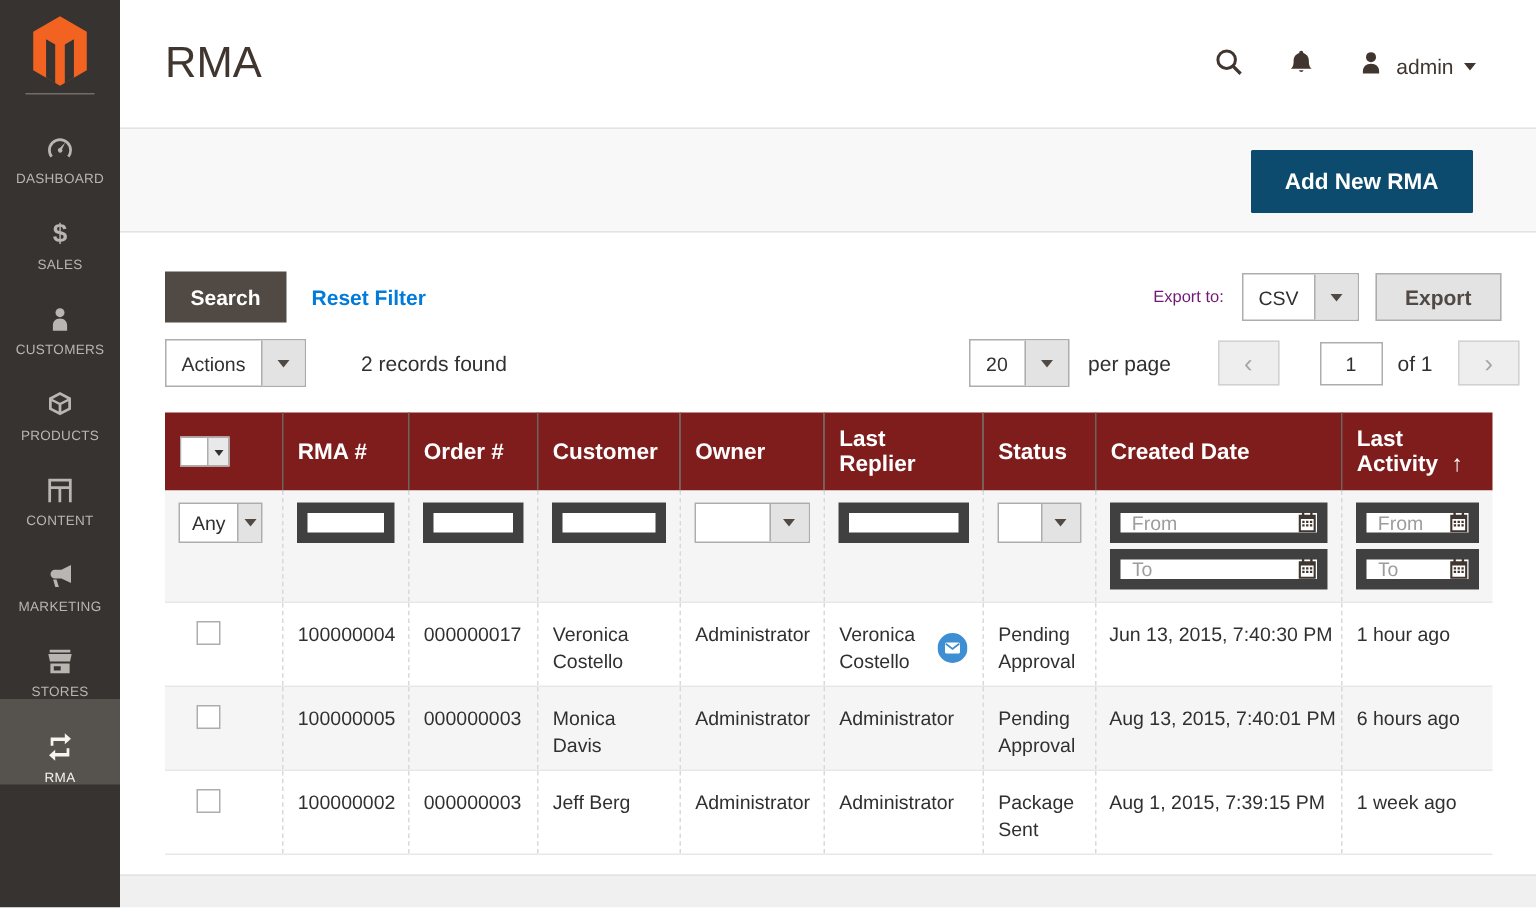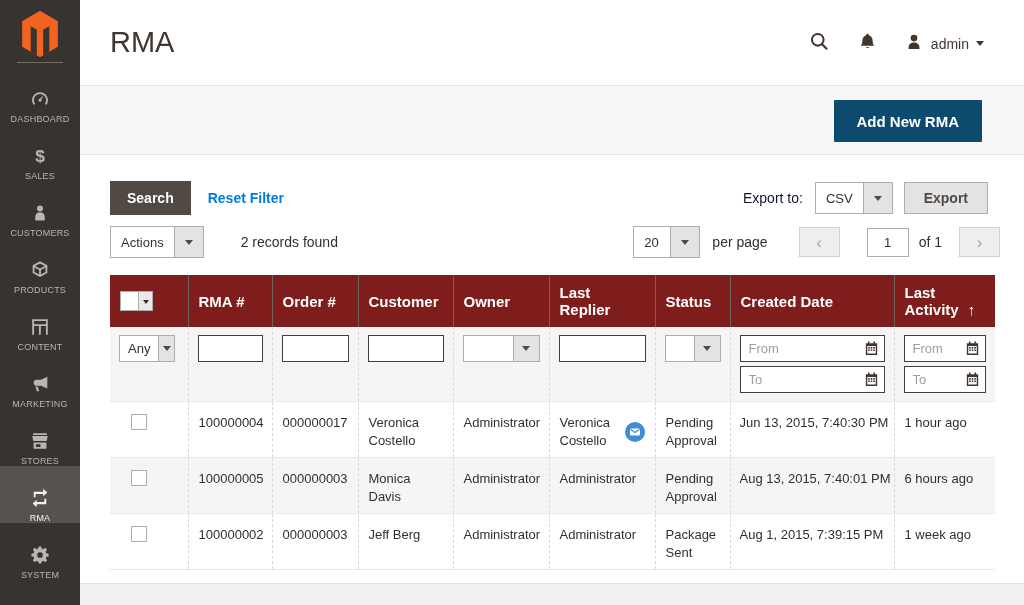--- a/index.html
+++ b/index.html
@@ -20,27 +20,27 @@
   .page-header { height:85px; position:relative; background:#fff; }
   .page-title { position:absolute; left:30px; top:26px; font-size:29px; font-weight:400; color:#41362f; }
   .hdr-icons { position:absolute; right:40px; top:30px; display:flex; align-items:center; gap:26px; color:#41362f; }
   .user-chip { display:flex; align-items:center; gap:7px; cursor:pointer; }
   .user-chip .uname { font-size:14px; color:#41362f; }
   .caret-dn { width:0; height:0; border:4px solid transparent; border-top:5px solid #41362f; margin-top:4px; }
 
   .action-band { height:70px; background:#f8f8f8; border-top:1px solid #e3e3e3; border-bottom:1px solid #e3e3e3; position:relative; }
   .add-btn { position:absolute; right:42px; top:14px; height:42px; padding:0 23px; background:#0c4a6e; color:#fff; font-family:inherit; font-size:15px; font-weight:bold; border:none; border-radius:1px; cursor:pointer; }
 
-  .content { padding:26px 24px 0 30px; }
+  .content { padding:26px 11px 0 30px; }
 
   .search-row { display:flex; align-items:center; }
   .btn-search { background:#514943; color:#fff; border:none; font-family:inherit; font-size:14px; font-weight:bold; padding:9px 17px; cursor:pointer; }
   .lnk-reset { margin-left:17px; color:#007bdb; font-size:14px; font-weight:bold; text-decoration:none; cursor:pointer; }
   .export-group { margin-left:auto; display:flex; align-items:center; margin-right:12px; }
-  .export-label { font-size:14px; color:#0f172a; margin-right:12px; }
+  .export-label { font-size:11px; color:#701a75; margin-right:12px; }
   .btn-export { margin-left:11px; height:32px; padding:0 19px; background:#e3e3e3; border:1px solid #adadad; color:#514943; font-family:inherit; font-size:14px; font-weight:bold; cursor:pointer; }
 
   
   .msel { display:inline-flex; height:32px; border:1px solid #adadad; background:#fff; cursor:pointer; }
   .msel .val { display:flex; align-items:center; padding:0 10px; font-size:13px; color:#303030; }
   .msel .arr { width:29px; background:#e3e3e3; border-left:1px solid #adadad; display:flex; align-items:center; justify-content:center; }
   .msel .arr i { width:0; height:0; border:4px solid transparent; border-top:5px solid #514943; margin-top:4px; }
 
   .grid-bar { display:flex; align-items:center; margin-top:11px; }
   .records { margin-left:37px; font-size:14px; color:#303030; }
@@ -56,21 +56,21 @@
   .grid thead th { background:#7f1d1d; color:#fff; font-size:15px; font-weight:bold; text-align:left; padding:9px 10px; height:33px; vertical-align:middle; cursor:pointer; }
   .grid thead th + th { border-left:1px solid #6b645c; }
   .grid .sort-arr { margin-left:9px; font-weight:normal; }
   .hcheck { display:flex; width:33px; height:20px; border:1px solid #adadad; background:#fff; }
   .hcheck .box { width:17px; background:#fff; }
   .hcheck .dd { flex:1; background:#e9e9e9; border-left:1px solid #adadad; display:flex; align-items:center; justify-content:center; }
   .hcheck .dd i { width:0; height:0; border:3.5px solid transparent; border-top:4.5px solid #33302e; margin-top:4px; }
 
   .grid tr.frow td { background:#f5f5f5; padding:8px 9px; vertical-align:top; height:74px; border-bottom:1px solid #e8e8e8; }
   .grid tr.frow td + td { border-left:1px dashed #d9d9d9; }
-  .f-input { width:100%; height:27px; border:1px solid #404040; background:#fff; font-family:inherit; font-size:13px; color:#303030; padding:0 8px; }
+  .f-input { width:100%; height:27px; border:7px solid #404040; background:#fff; font-family:inherit; font-size:13px; color:#303030; padding:0 8px; }
   .f-input::placeholder { color:#9d9d9d; opacity:1; }
   .f-sel { display:flex; height:27px; border:1px solid #adadad; background:#fff; cursor:pointer; }
   .f-sel .val { flex:1; display:flex; align-items:center; padding:0 8px; font-size:13px; }
   .f-sel .arr { width:26px; background:#e3e3e3; border-left:1px solid #adadad; display:flex; align-items:center; justify-content:center; }
   .f-sel .arr i { width:0; height:0; border:4px solid transparent; border-top:5px solid #514943; margin-top:4px; }
   .date-wrap { position:relative; }
   .date-wrap + .date-wrap { margin-top:4px; }
   .date-wrap .f-input { padding-right:27px; }
   .cal-btn { position:absolute; right:5px; top:5px; width:17px; height:17px; color:#41362f; cursor:pointer; background:none; border:none; padding:0; }
 
@@ -156,28 +156,20 @@
         </span>
         <span class="mi-label">STORES</span>
       </div>
       <div class="menu-item active">
         <span>
           <svg width="24" height="22" viewBox="0 0 24 24" fill="currentColor">
             <path d="M7.2 7.6h8.3V10L20 6 15.5 2v3.1H5.2v6h2V7.6zM16.8 16.4H8.5V14L4 18l4.5 4v-3.1h10.3v-6h-2v3.5z"></path>
           </svg>
         </span>
         <span class="mi-label">RMA</span>
-      </div>
-      <div class="menu-item">
-        <span>
-          <svg width="22" height="22" viewBox="0 0 24 24" fill="currentColor">
-            <path d="M21.4 13.4v-2.8l-2.6-.5a7 7 0 0 0-.7-1.7l1.5-2.2-2-2-2.2 1.5a7 7 0 0 0-1.7-.7L13.4 2.6h-2.8l-.5 2.4a7 7 0 0 0-1.7.7L6.2 4.2l-2 2 1.5 2.2a7 7 0 0 0-.7 1.7l-2.4.5v2.8l2.4.5c.2.6.4 1.2.7 1.7l-1.5 2.2 2 2 2.2-1.5c.5.3 1.1.6 1.7.7l.5 2.4h2.8l.5-2.4a7 7 0 0 0 1.7-.7l2.2 1.5 2-2-1.5-2.2c.3-.5.5-1.1.7-1.7l2.4-.4zM12 15.1a3.1 3.1 0 1 1 0-6.2 3.1 3.1 0 0 1 0 6.2z"></path>
-          </svg>
-        </span>
-        <span class="mi-label">SYSTEM</span>
       </div>
     </nav>
 </div>
 
 <div class="main">
 
   <div class="page-header">
     <h1 class="page-title">RMA</h1>
     <div class="hdr-icons">
       <span style="cursor:pointer">

